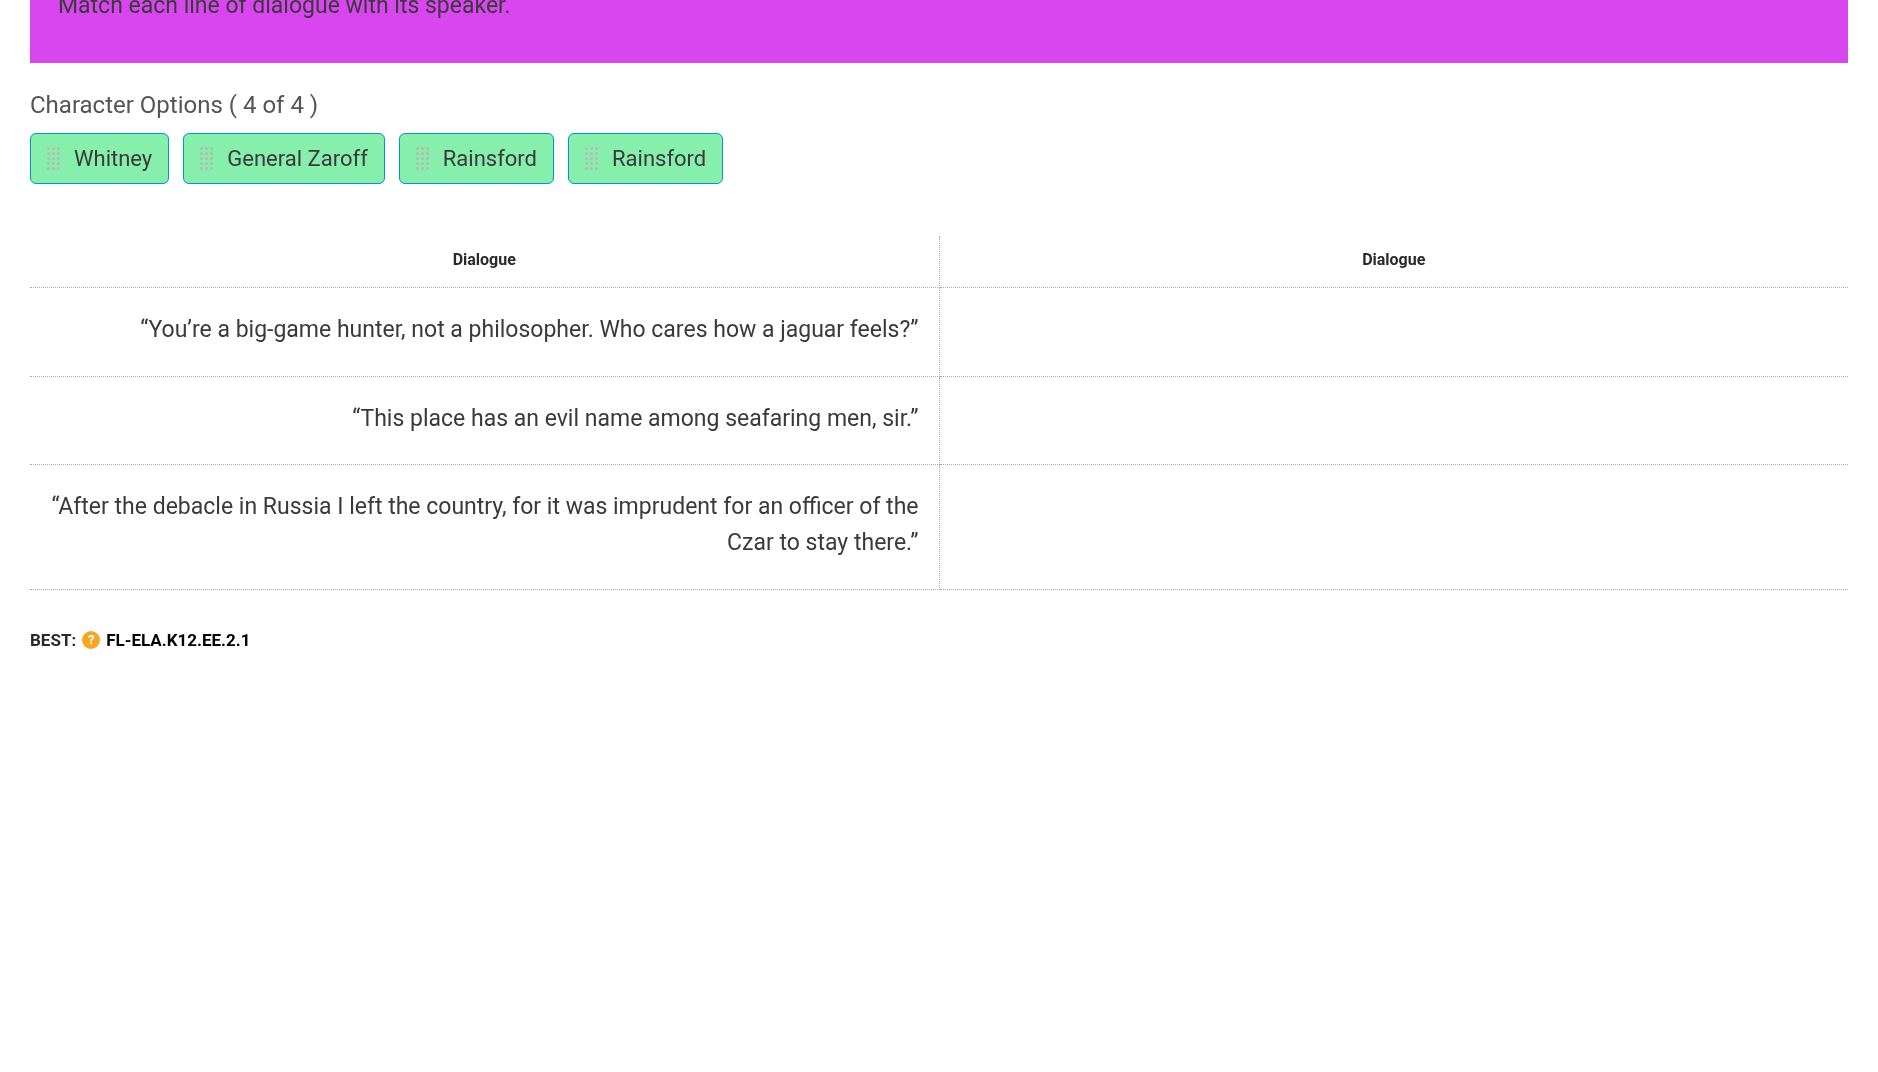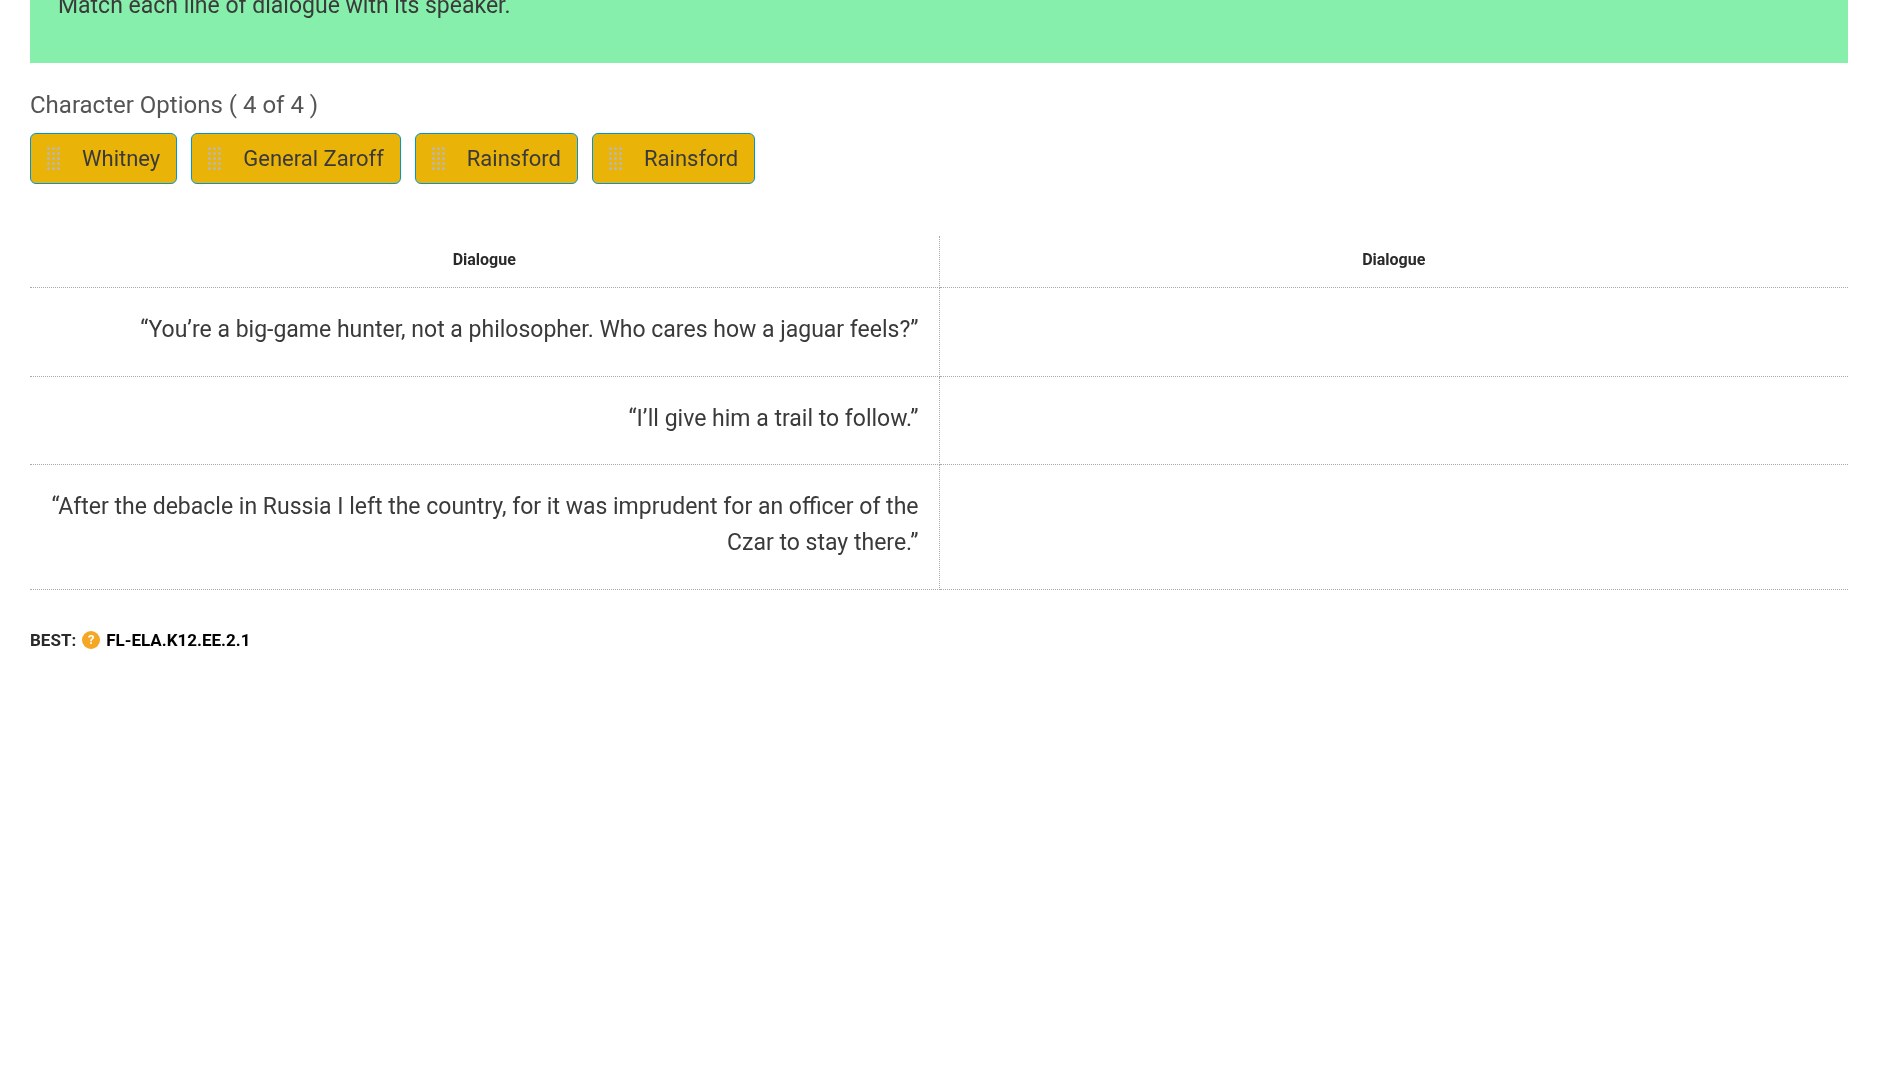--- a/index.html
+++ b/index.html
@@ -7,21 +7,21 @@
       margin: 0;
       padding: 0;
     }
     body {
       font-family: -apple-system, BlinkMacSystemFont, "Segoe UI", Roboto, Helvetica, Arial, sans-serif;
       color: #3a3a3a;
       background: #fff;
       padding: 0 30px;
     }
     .instruction-box {
-      background: #86efac;
+      background: #d946ef;
       padding: 0 28px 36px 28px;
       margin-bottom: 28px;
     }
     .instruction-text {
       font-size: 23px;
       color: #3a3a3a;
       position: relative;
       top: -8px;
     }
     .options-header {
@@ -31,25 +31,25 @@
       font-weight: 400;
     }
     .options-row {
       display: flex;
       gap: 14px;
       margin-bottom: 52px;
     }
     .option-chip {
       display: flex;
       align-items: center;
-      gap: 22px;
+      gap: 14px;
       border: 1.5px solid #0096d6;
       border-radius: 6px;
       padding: 12px 16px;
-      background: #eab308;
+      background: #86efac;
       cursor: grab;
     }
     .drag-handle {
       display: grid;
       grid-template-columns: repeat(3, 3px);
       grid-template-rows: repeat(5, 3px);
       gap: 2px;
     }
     .drag-handle span {
       width: 3px;
@@ -221,21 +221,21 @@
       <th>Dialogue</th>
       <th>Dialogue</th>
     </tr>
   </thead>
   <tbody>
     <tr>
       <td>“You’re a big-game hunter, not a philosopher. Who cares how a jaguar feels?”</td>
       <td></td>
     </tr>
     <tr>
-      <td>“I’ll give him a trail to follow.”</td>
+      <td>“This place has an evil name among seafaring men, sir.”</td>
       <td></td>
     </tr>
     <tr>
       <td>“After the debacle in Russia I left the country, for it was imprudent for an officer of the Czar to stay there.”</td>
       <td></td>
     </tr>
   </tbody>
 </table>
 
 <div class="standards-row">

